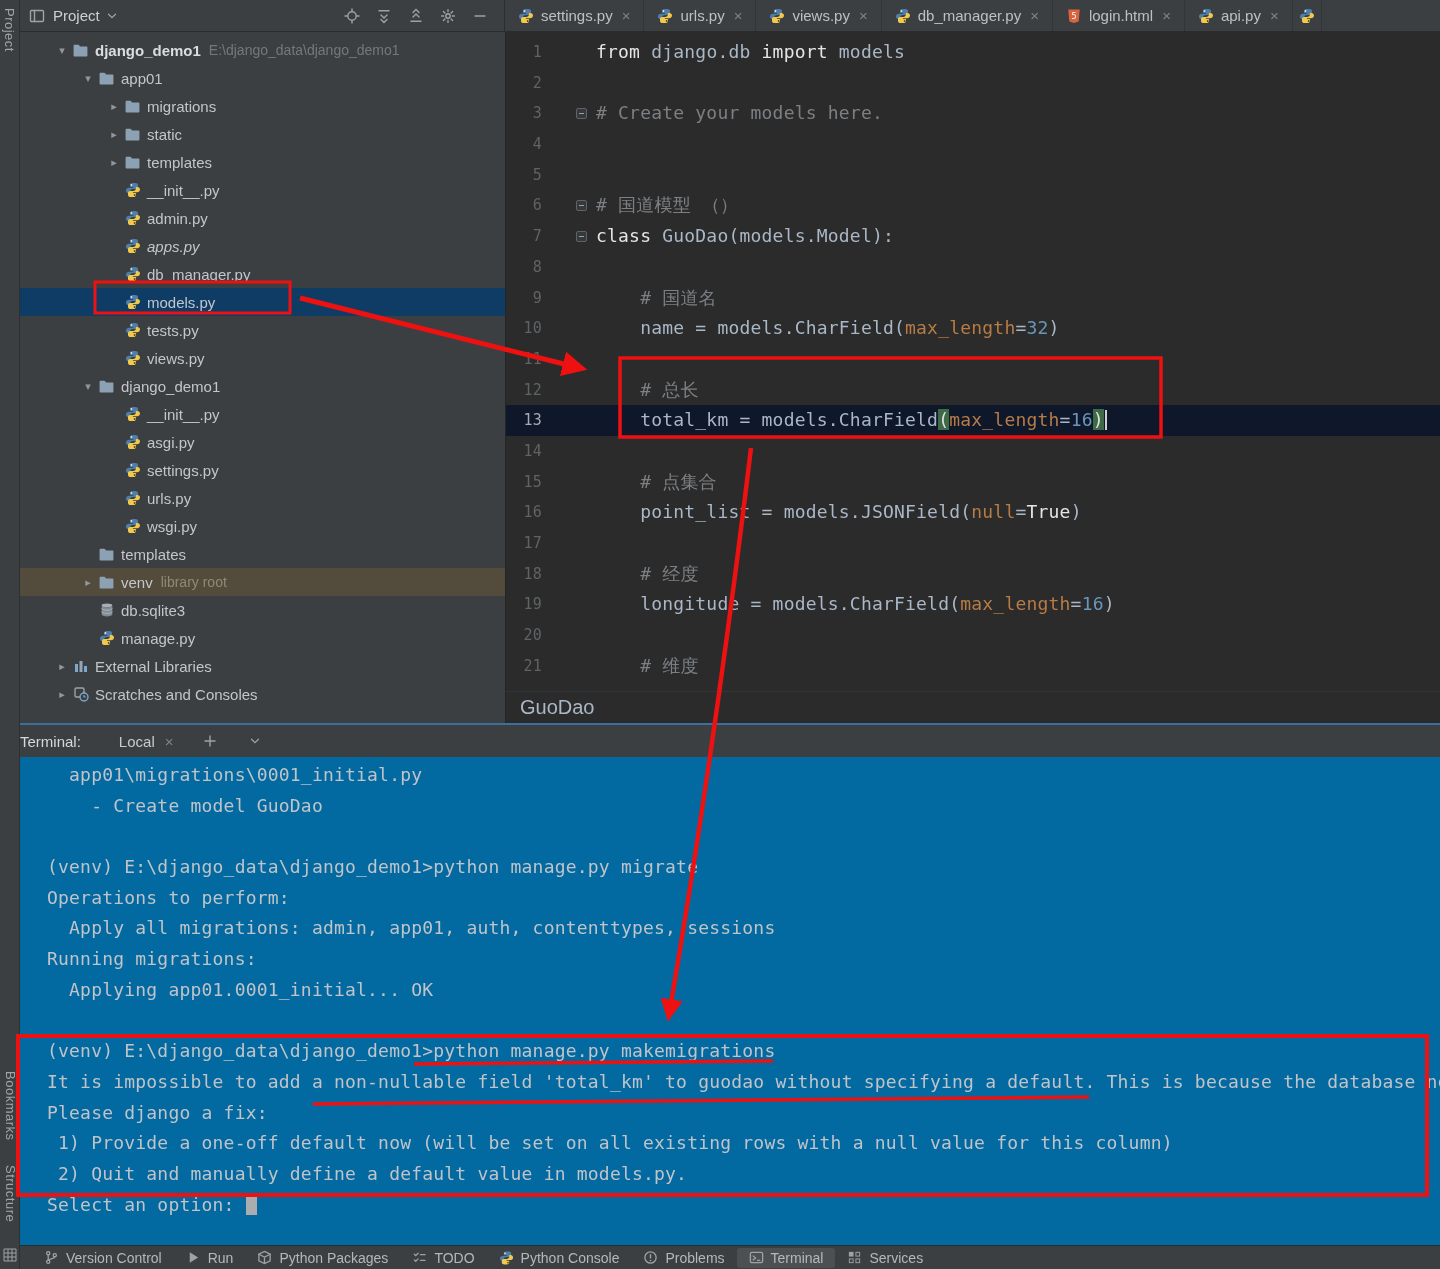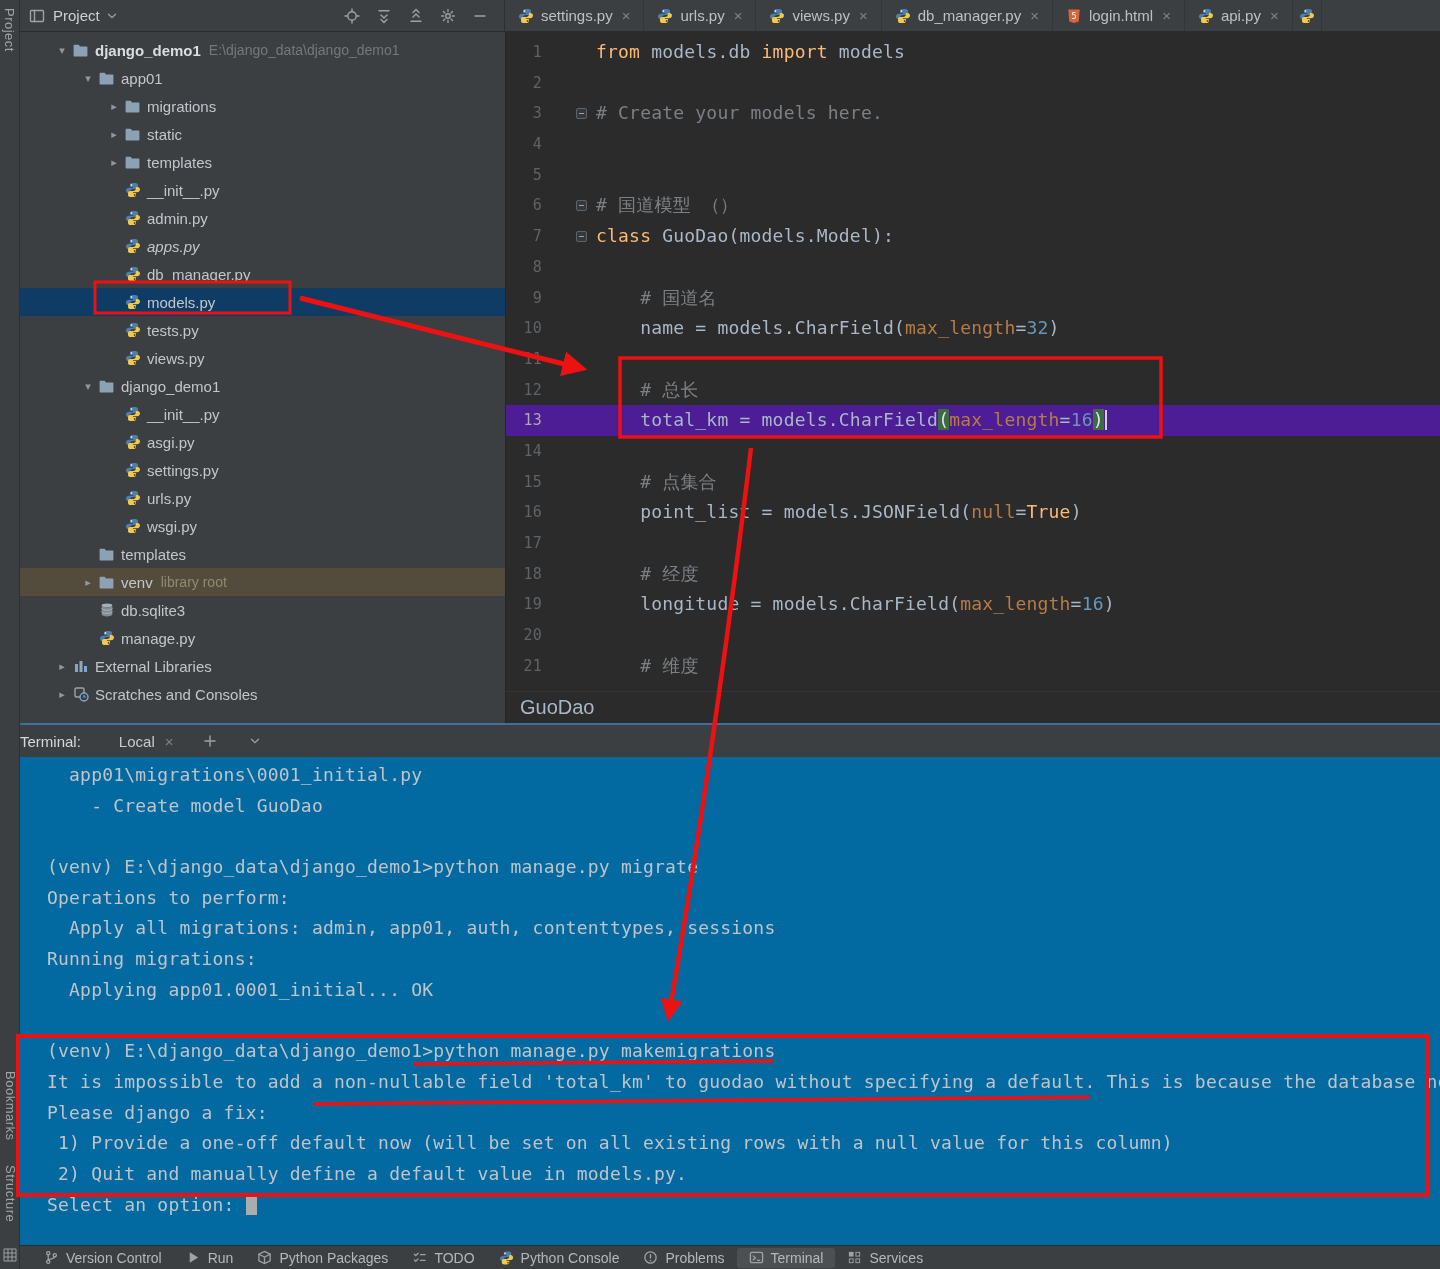--- a/index.html
+++ b/index.html
@@ -32,28 +32,28 @@
 .trow.venvrow{background:var(--venv_highlight)}
 .chev{width:20px;text-align:center;font-size:11px;color:#9296a0;flex:none}
 .tlabel{margin-left:6px}
 .tlabel.bold{font-weight:bold;color:#d9dde1}
 .tsuffix{color:#73787c;margin-left:8px;font-size:14px}
 .venvrow .tsuffix{color:#8f8a72}
 
 
 #code-editor{position:absolute;left:505px;top:32px;width:935px;height:659px;background:#2b2b2b;border-left:1px solid #232526;overflow:hidden;padding-top:5px;z-index:1}
 .cl{display:flex;height:30.7px;line-height:30.7px;font-family:"DejaVu Sans Mono",monospace;font-size:18px;letter-spacing:.2px;white-space:pre}
-.cl.cur{background:#4c1d95}
+.cl.cur{background:#0f172a}
 .ln{width:36px;flex:none;text-align:right;color:#606366;font-size:15px}
 .cl.cur .ln{color:#a8acb0}
 .foldcol{width:54px;flex:none;display:flex;align-items:center;justify-content:flex-end;padding-right:9px}
 .foldmark{width:11px;height:11px;border:1px solid #5f6367;border-radius:2px;background:#36393b;position:relative}
 .foldmark::after{content:"";position:absolute;left:2px;right:2px;top:4px;height:1px;background:#9da2a6}
 .code{flex:1}
-.k{color:#fdba74}.p{color:#a9b7c6}.c{color:#7c8084}.num{color:#6897bb}.a{color:#b77c45}.v{color:#a9b7c6}
+.k{color:#e5e5e5}.p{color:#a9b7c6}.c{color:#7c8084}.num{color:#6897bb}.a{color:#b77c45}.v{color:#a9b7c6}
 .m{background:#3f6a46;color:#e2e2e2}
 .caret{display:inline-block;width:2px;height:20px;background:#d0d0d0;vertical-align:-4px;margin-left:1px}
 
 
 #breadcrumb{position:absolute;left:505px;top:691px;width:935px;height:32px;background:#2b2b2b;border-left:1px solid #232526;border-top:1px solid #323537;display:flex;align-items:center;padding-left:14px;font-size:20px;color:#a9b7c6;z-index:1}
 
 
 #terminal-header{position:absolute;left:20px;top:723px;width:1420px;height:34px;background:#3c3f41;border-top:2px solid var(--terminal_focus);display:flex;align-items:center;font-size:15px;z-index:2}
 .th-title{color:#d4d8db;}
 .local-tab{display:flex;align-items:flex-end;gap:8px;margin-left:38px;color:#c6cace}
@@ -479,21 +479,21 @@
             <rect x="2" y="2" width="9" height="9" rx="1.5" stroke="#9da2a6" stroke-width="1.4" fill="none" stroke-linecap="round"></rect>
             <circle cx="11" cy="11" r="4" fill="#3c3f41" stroke="#7ca7ce" stroke-width="1.4"></circle>
             <path d="M11 9v2h1.8" stroke="#7ca7ce" stroke-width="1.2" fill="none"></path>
           </svg>
         </span>
         <span class="tlabel">Scratches and Consoles</span>
       </div>
     </div>
 
   <div id="code-editor">
-      <div class="cl"><span class="ln">1</span><span class="foldcol"></span><span class="code"><span class="k">from</span><span class="p"> models.db </span><span class="k">import</span><span class="p"> models</span></span></div>
+      <div class="cl"><span class="ln">1</span><span class="foldcol"></span><span class="code"><span class="k">from</span><span class="p"> django.db </span><span class="k">import</span><span class="p"> models</span></span></div>
       <div class="cl"><span class="ln">2</span><span class="foldcol"></span><span class="code"></span></div>
       <div class="cl"><span class="ln">3</span><span class="foldcol"><span class="foldmark"></span></span><span class="code"><span class="c"># Create your models here.</span></span></div>
       <div class="cl"><span class="ln">4</span><span class="foldcol"></span><span class="code"></span></div>
       <div class="cl"><span class="ln">5</span><span class="foldcol"></span><span class="code"></span></div>
       <div class="cl"><span class="ln">6</span><span class="foldcol"><span class="foldmark"></span></span><span class="code"><span class="c"># 国道模型 （）</span></span></div>
       <div class="cl"><span class="ln">7</span><span class="foldcol"><span class="foldmark"></span></span><span class="code"><span class="k">class</span><span class="p"> GuoDao(models.Model):</span></span></div>
       <div class="cl"><span class="ln">8</span><span class="foldcol"></span><span class="code"></span></div>
       <div class="cl"><span class="ln">9</span><span class="foldcol"></span><span class="code"><span class="c">    # 国道名</span></span></div>
       <div class="cl"><span class="ln">10</span><span class="foldcol"></span><span class="code"><span class="v">    name</span><span class="p"> = models.CharField(</span><span class="a">max_length</span><span class="p">=</span><span class="num">32</span><span class="p">)</span></span></div>
       <div class="cl"><span class="ln">11</span><span class="foldcol"></span><span class="code"></span></div>

